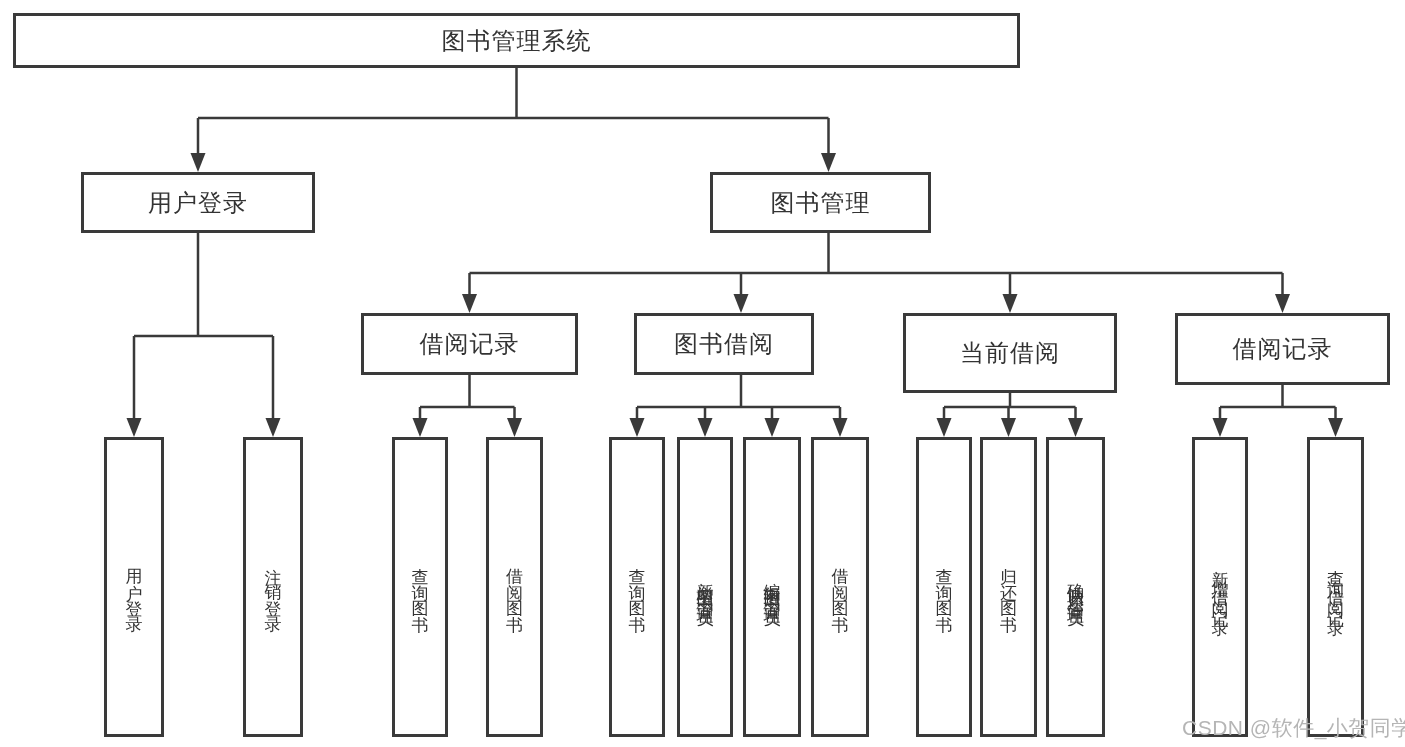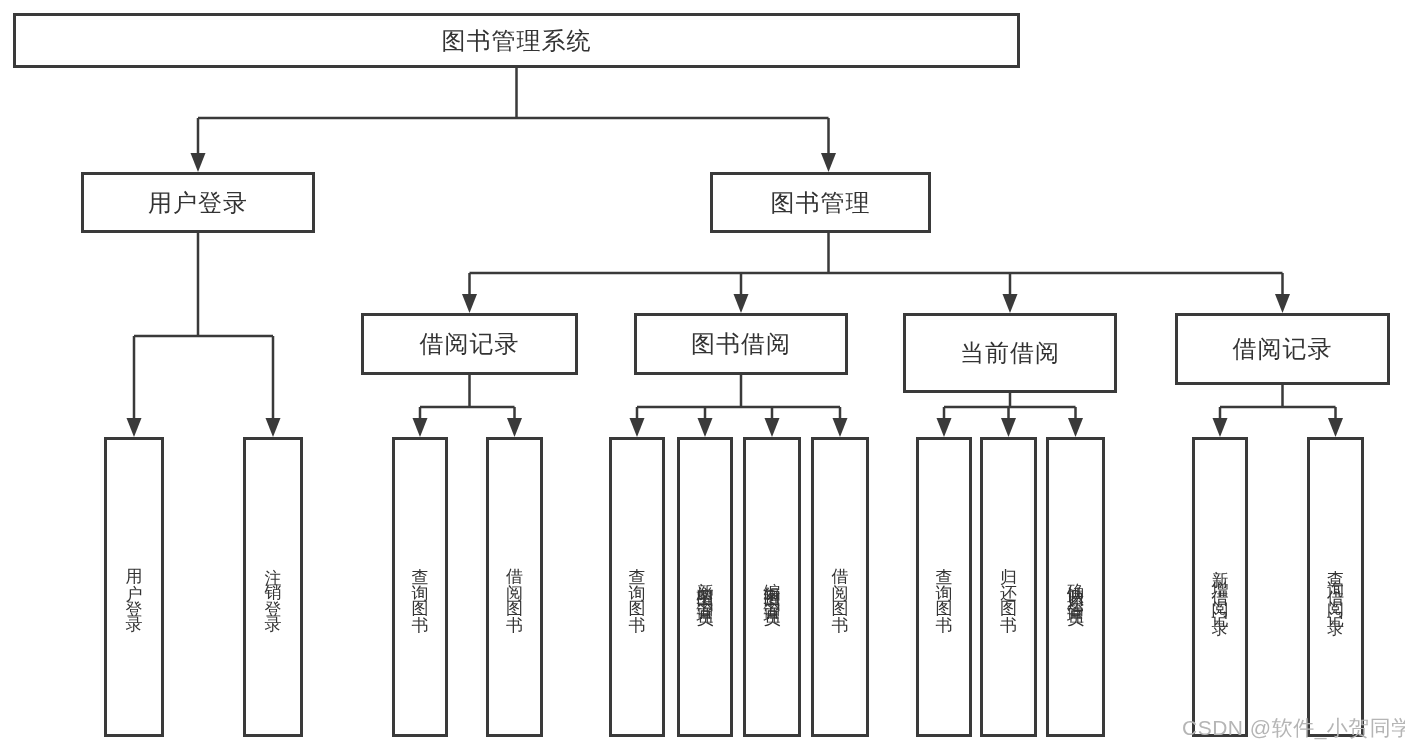--- a/index.html
+++ b/index.html
@@ -39,21 +39,21 @@
     letter-spacing: 16px;
     line-height: 1;
   }
   .leaf.mid span { letter-spacing: 10px; }
   .leaf.long span { letter-spacing: 4px; }
   
   .n-root            { left: 13px;   top: 13px;  width: 1007px; height: 55px; }
   .n-user-login      { left: 81px;   top: 172px; width: 234px;  height: 61px; }
   .n-book-mgmt       { left: 710px;  top: 172px; width: 221px;  height: 61px; }
   .n-new-book        { left: 361px;  top: 313px; width: 217px;  height: 62px; }
-  .n-book-borrow     { left: 634px;  top: 313px; width: 214px;  height: 62px; }
+  .n-book-borrow     { left: 634px;  top: 313px; width: 180px;  height: 62px; }
   .n-current-borrow  { left: 903px;  top: 313px; width: 214px;  height: 80px; }
   .n-borrow-record   { left: 1175px; top: 313px; width: 215px;  height: 72px; }
   .leaf { top: 437px; height: 300px; }
   .l-user-login      { left: 104px;  width: 60px; }
   .l-logout          { left: 243px;  width: 60px; }
   .l-query-book-a    { left: 392px;  width: 56px; }
   .l-borrow-book-a   { left: 486px;  width: 57px; }
   .l-query-book-b    { left: 609px;  width: 56px; }
   .l-add-book        { left: 677px;  width: 56px; }
   .l-edit-book       { left: 743px;  width: 58px; }

